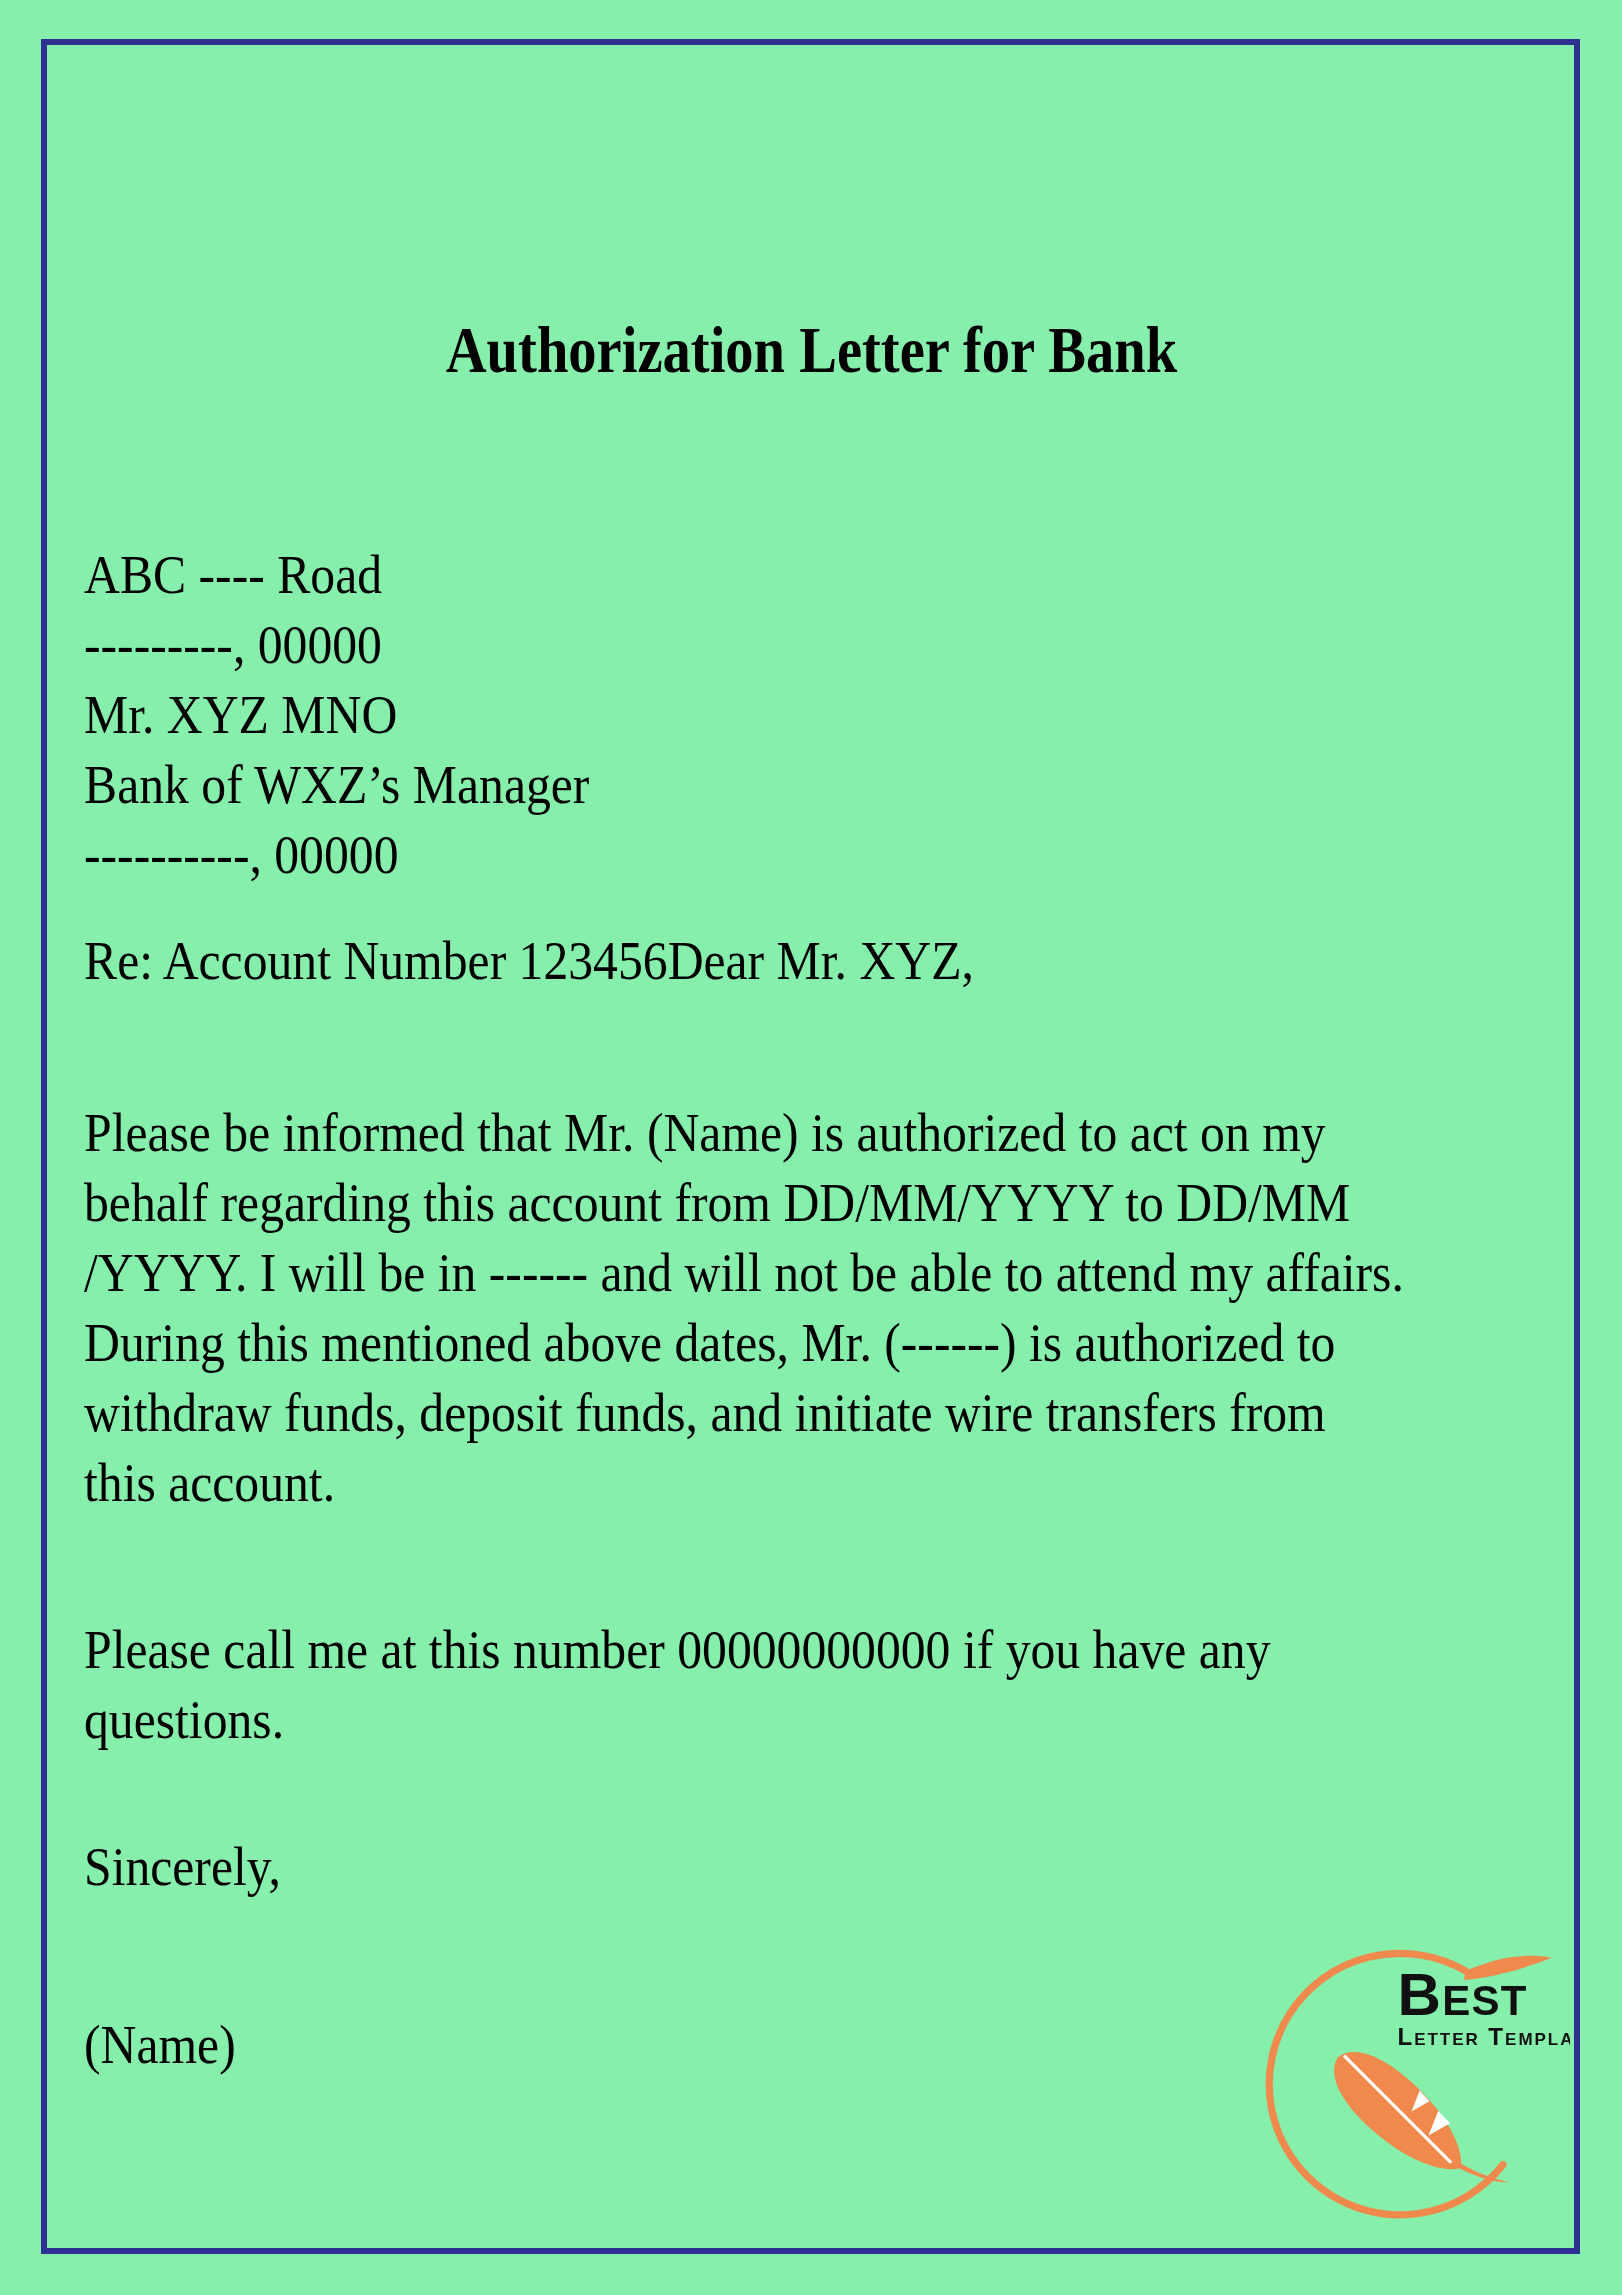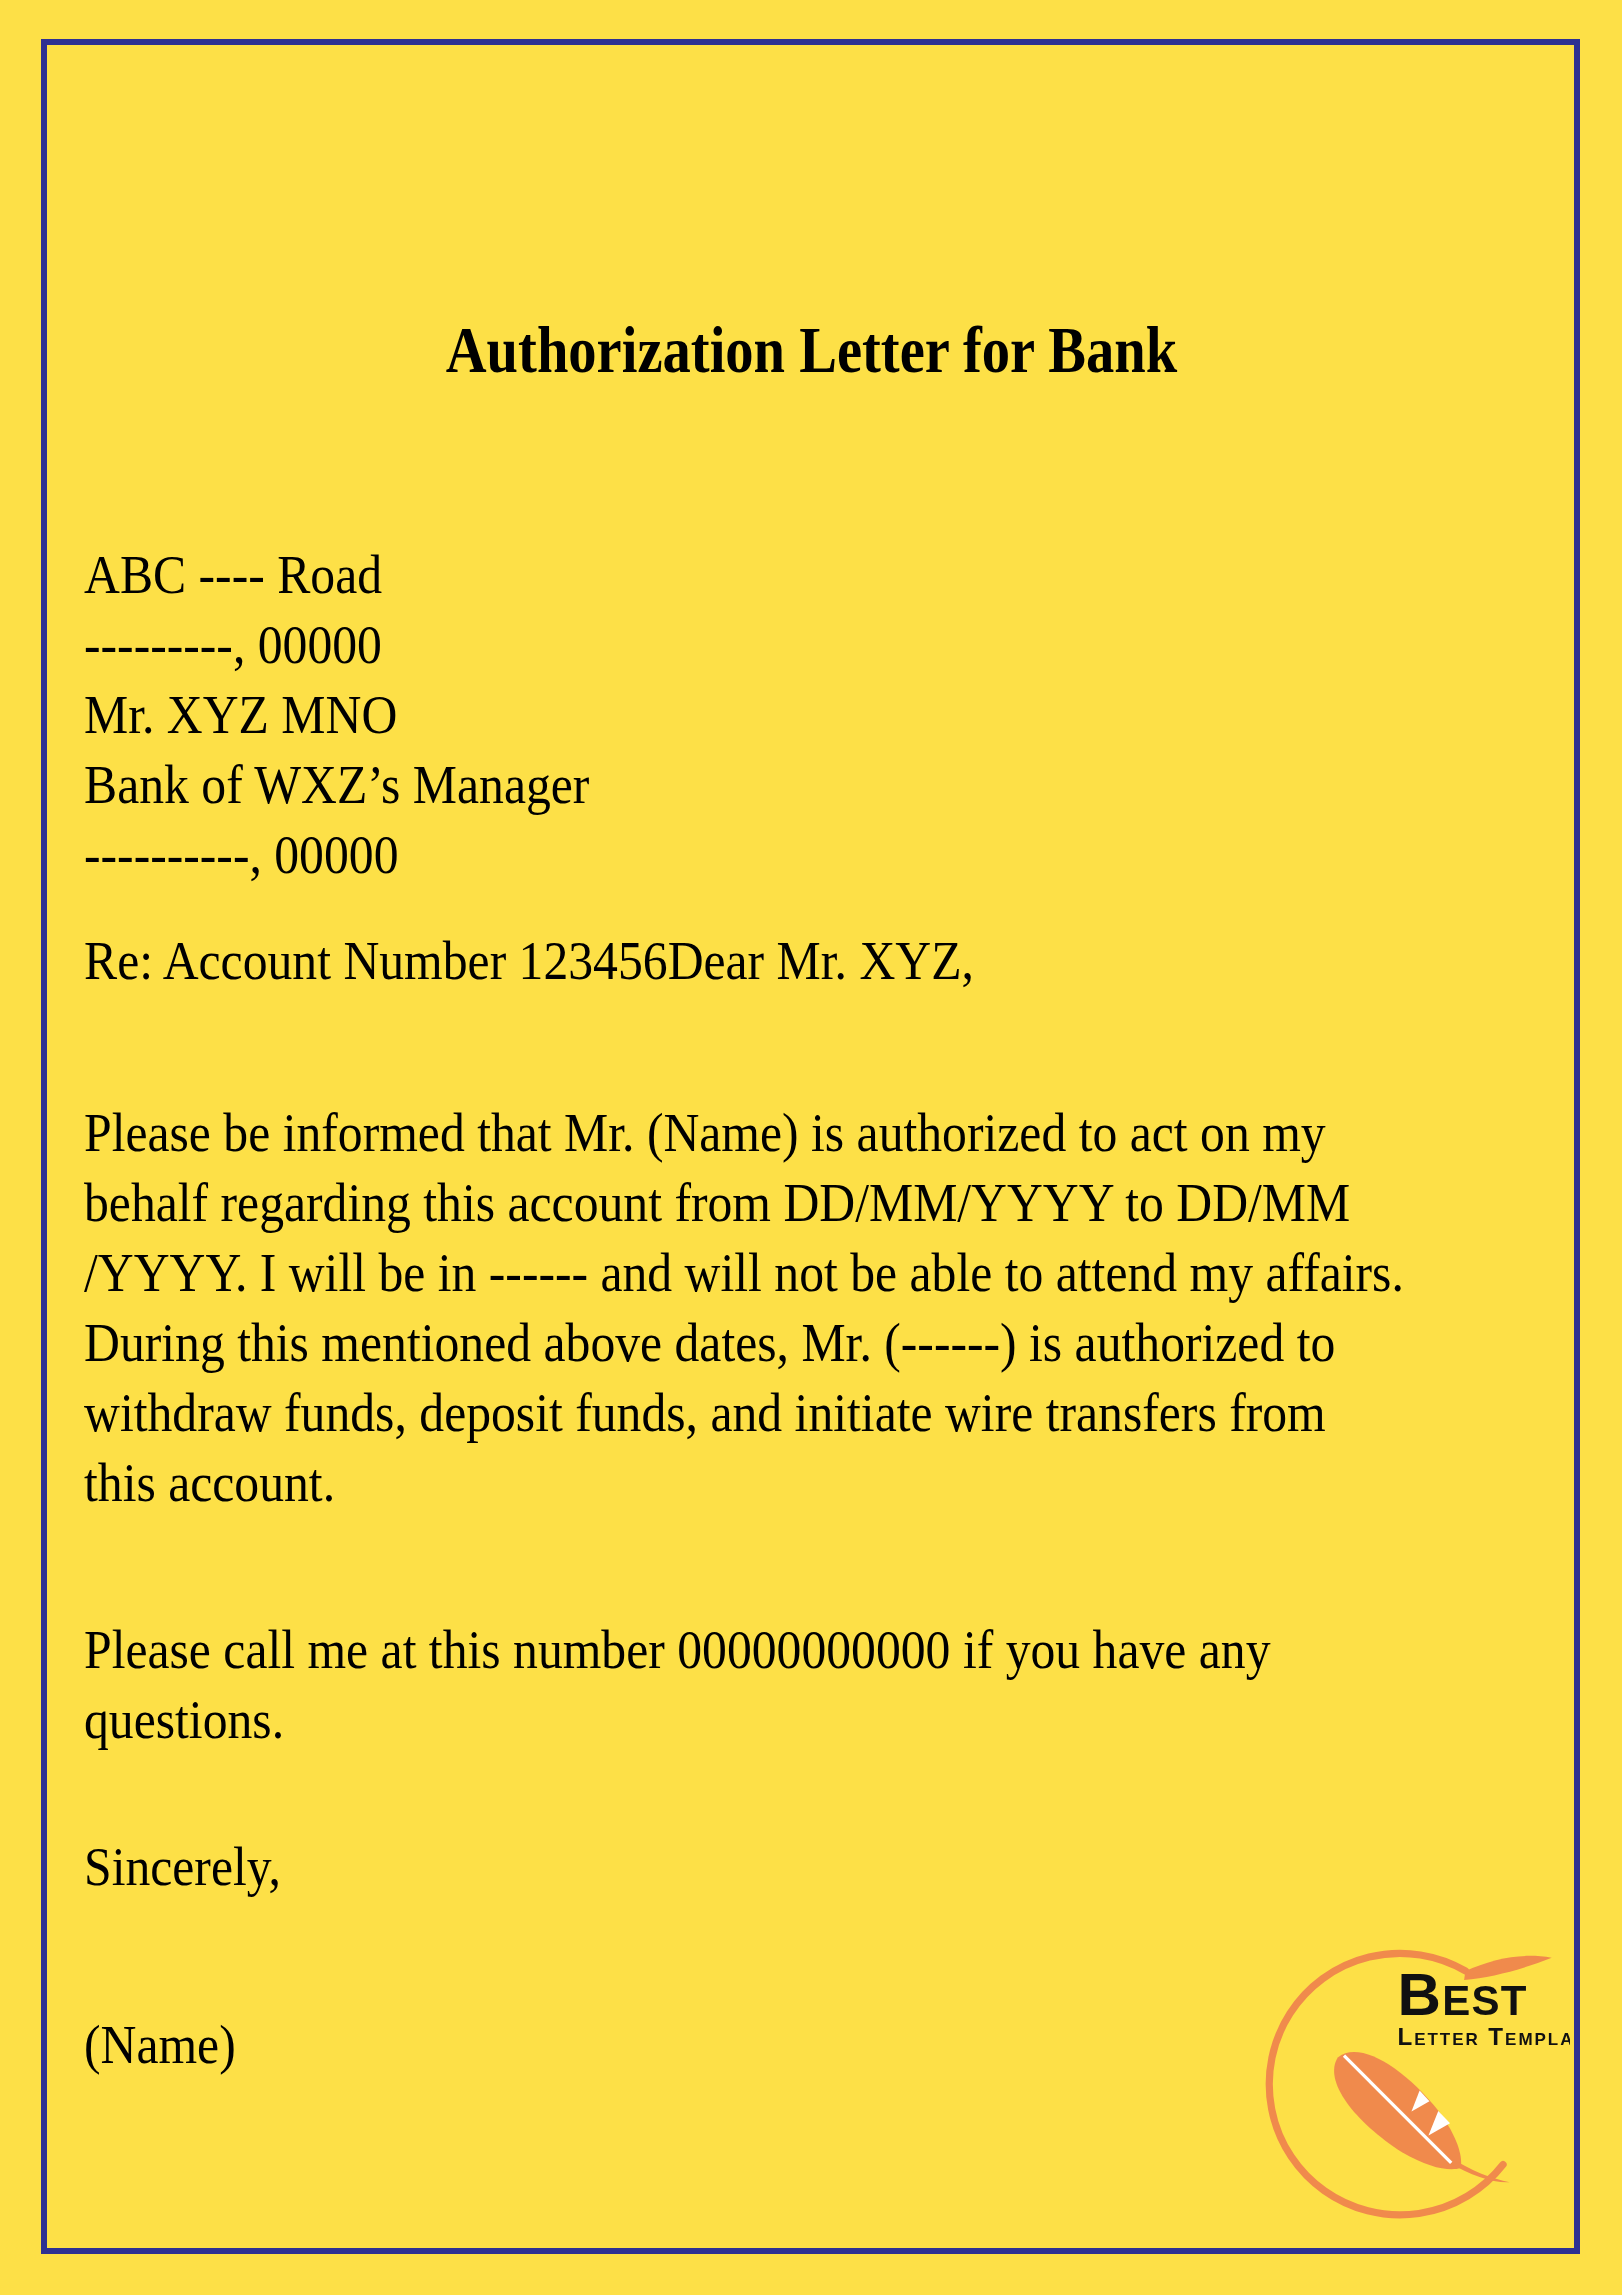--- a/index.html
+++ b/index.html
@@ -1,18 +1,18 @@
 <!DOCTYPE html>
 <html style="--navy: #2e3192; --orange: #f08a4c; --logo-text: #111111;font-size:10.5px"><head>
 <meta charset="utf-8">
 <style>
   html,body { margin:0; padding:0; background:#888; }
   .page {
     position:relative; width:1623px; height:2295px;
-    background:#fde047; overflow:hidden;
+    background:#86efac; overflow:hidden;
     font-family:"Liberation Serif", serif; color:#000;
   }
   .border-frame {
     position:absolute; left:41px; top:39px; right:43px; bottom:41px;
     border:6.5px solid var(--navy, #2e3192);
   }
   .doc-title {
     position:absolute; left:0; right:0; top:318px;
     text-align:center; font-weight:bold; font-size:65px; line-height:1;
     transform:scaleX(0.87); transform-origin:50% 0;

